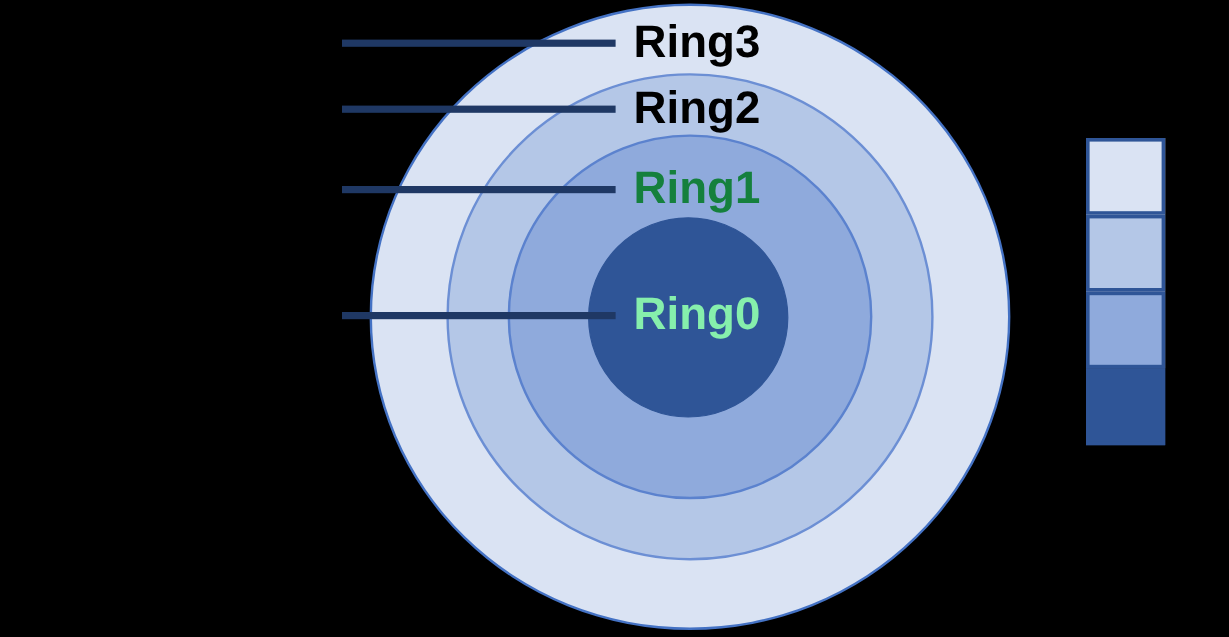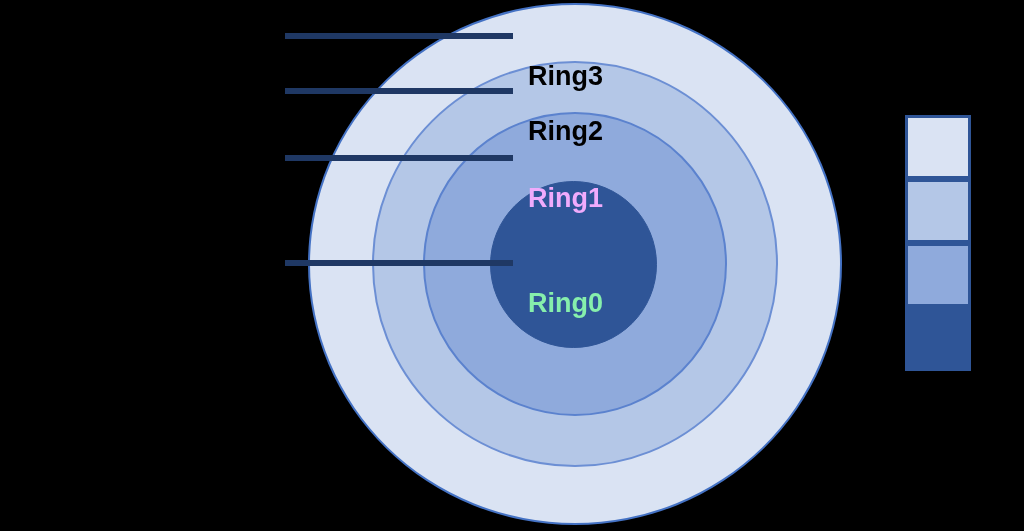--- a/index.html
+++ b/index.html
@@ -47,29 +47,28 @@
     height: 6px;
   }
   #line-ring3 { top: 33px; }
   #line-ring2 { top: 88px; }
   #line-ring1 { top: 155px; }
   #line-ring0 { top: 260px; }
   .ring-label {
     position: absolute;
     left: 528px;
     transform: translateY(-50%);
-    font-size: 27px;
+    font-size: 38px;
     font-weight: 700;
     letter-spacing: 0px;
     white-space: nowrap;
-    margin-top: 40px;
   }
   #label-ring3 { top: 36px;  color: #000000; }
   #label-ring2 { top: 91px;  color: #000000; text-align: center; }
-  #label-ring1 { top: 158px; color: #f0abfc; }
+  #label-ring1 { top: 158px; color: #15803d; }
   #label-ring0 { top: 263px; color: #86efac; }
   #legend {
     position: absolute;
     left: 905px;
     top: 115px;
     width: 66px;
   }
   .legend-swatch {
     width: 66px;
     height: 64px;

